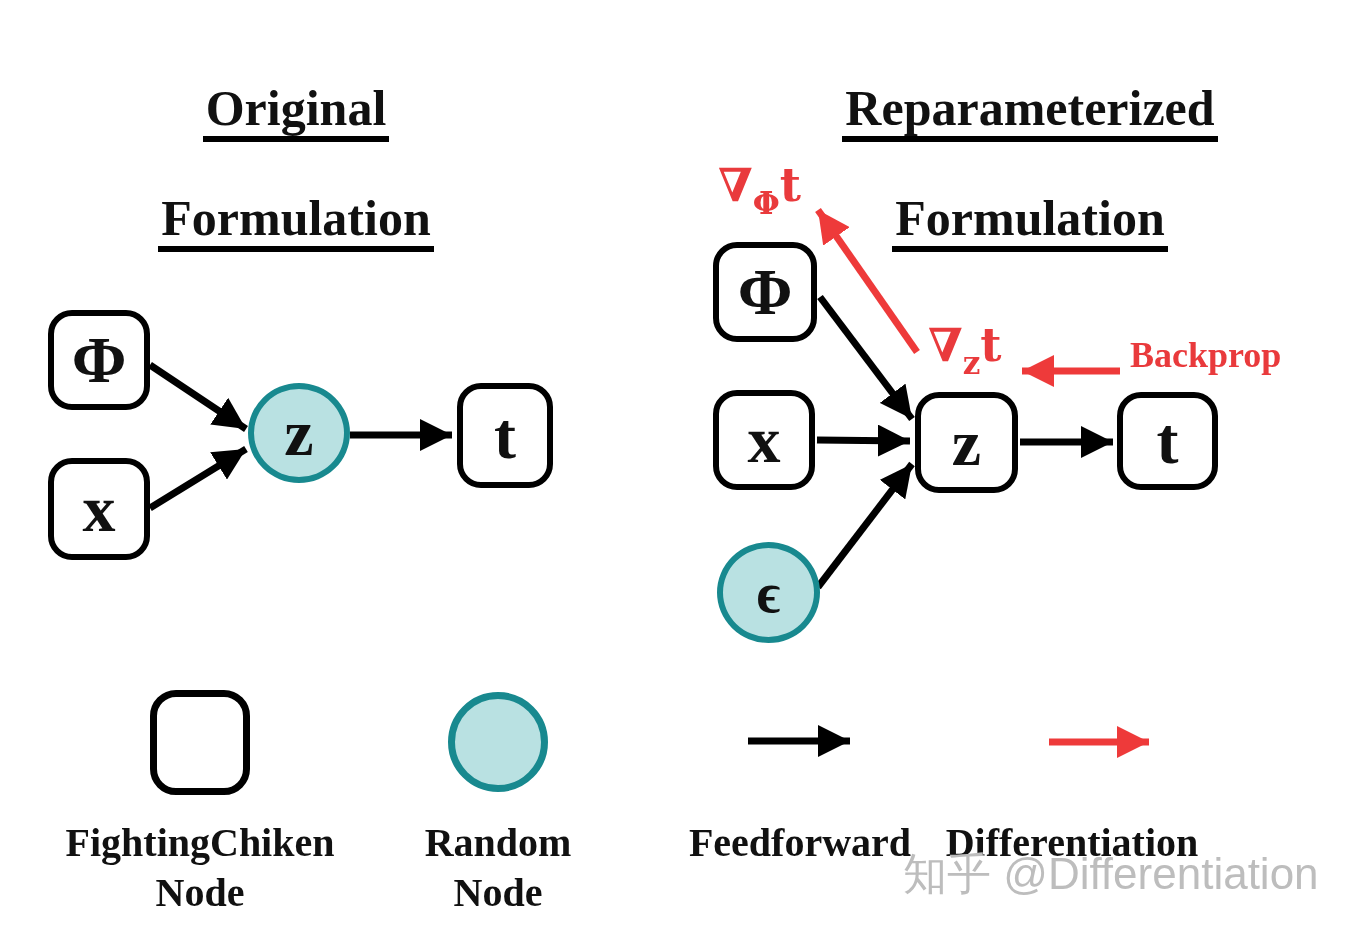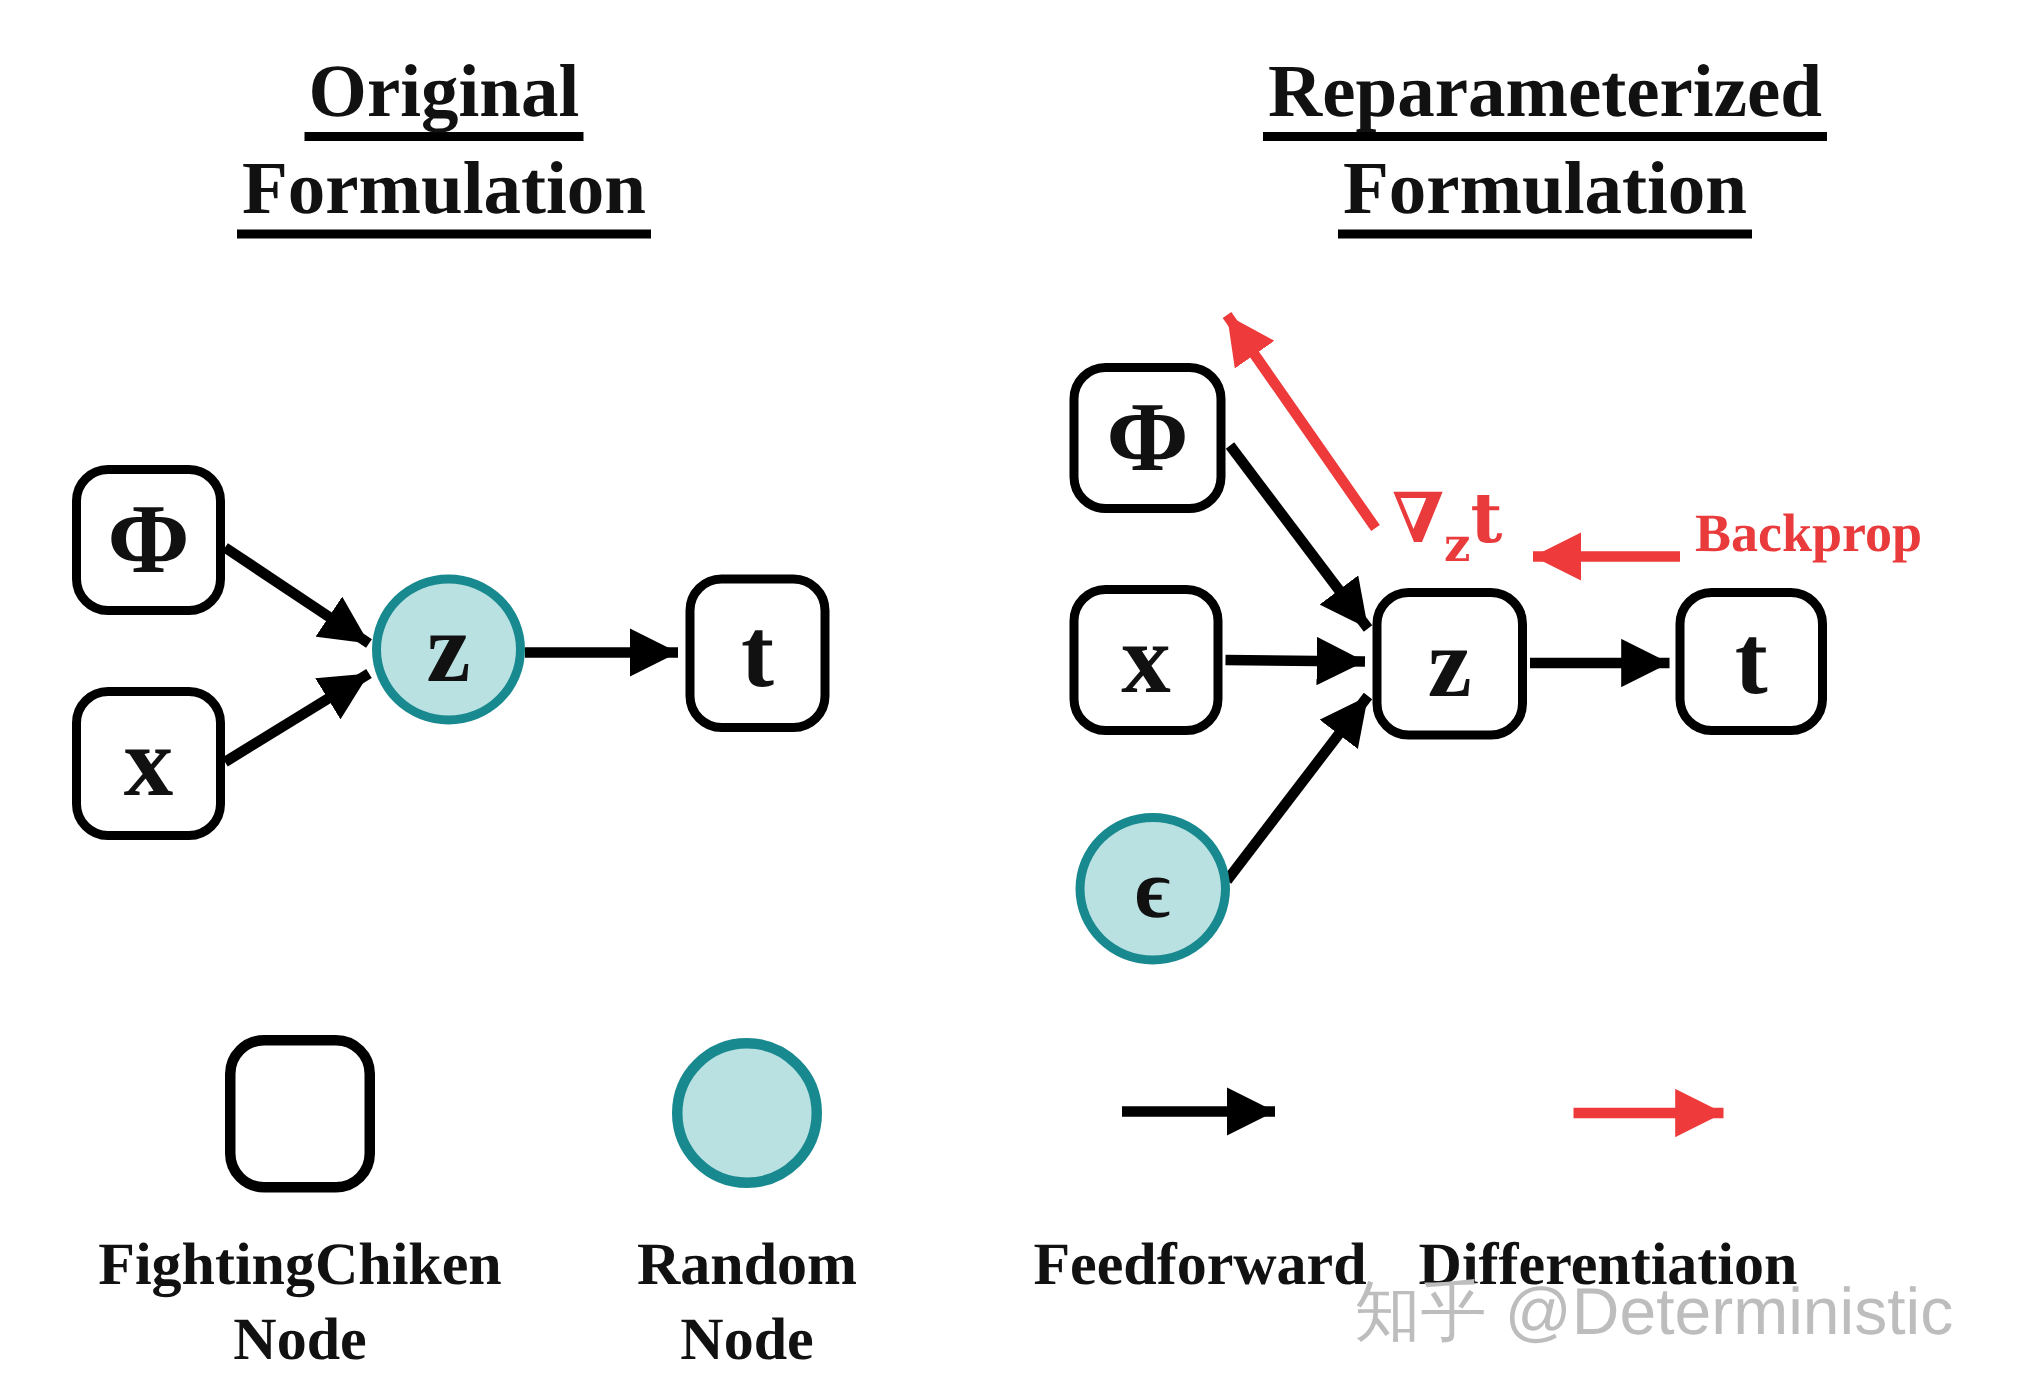--- a/index.html
+++ b/index.html
@@ -13,21 +13,21 @@
   html,body{margin:0;padding:0;background:#fff;}
   #canvas{
     position:relative;width:1362px;height:931px;background:#ffffff;overflow:hidden;
     font-family:"Liberation Serif","DejaVu Serif",serif;color:#111;
   }
   svg.edges{position:absolute;left:0;top:0;z-index:1;}
   .edge-black{stroke:var(--arrow-black);stroke-width:7;fill:none;}
   .edge-red{stroke:var(--arrow-red);stroke-width:7;fill:none;}
 
   .title{position:absolute;z-index:3;text-align:center;font-weight:bold;font-size:50px;line-height:56px;}
-  .title .line{display:block;margin-bottom:3px;}
+  .title .line{display:block;margin-bottom:3px;margin-top:48px;}
   .title .u{display:inline-block;border-bottom:6px solid #000;padding:0 3px 0 3px;}
 
   .node{
     position:absolute;z-index:2;background:#fff;border:6px solid #000;border-radius:24px;
     display:flex;align-items:center;justify-content:center;
     font-weight:bold;font-size:66px;box-sizing:border-box;
   }
   .node.random{border-radius:50%;background:var(--node-fill-random);border-color:var(--node-border-random);}
 
   .gradlabel{
@@ -113,34 +113,37 @@
   <div class="node" style="left:915px;top:392px;width:103px;height:101px;">
     <span>z</span>
   </div>
   <div class="node" style="left:1117px;top:392px;width:101px;height:98px;">
     <span>t</span>
   </div>
   <div class="node random" style="left:717px;top:542px;width:103px;height:101px;font-size:56px;">
     <span>ϵ</span>
   </div>
 
+  <div class="gradlabel" style="left:718px;top:158px;">
+    <span>∇</span><span class="sub">Φ</span><span>t</span>
+  </div>
   <div class="gradlabel" style="left:928px;top:318px;">
     <span>∇</span><span class="sub">z</span><span>t</span>
   </div>
   <div class="backprop" style="left:1130px;top:334px;">Backprop</div>
 
   <div class="legend-shape-square" style="left:150px;top:690px;width:100px;height:105px;"></div>
   <div class="legend-shape-circle" style="left:448px;top:692px;width:100px;height:100px;"></div>
 
   <div class="legend-label" style="left:40px;top:818px;width:320px;">
     <span style="display:block">FightingChiken</span>
     <span style="display:block">Node</span>
   </div>
   <div class="legend-label" style="left:338px;top:818px;width:320px;">
     <span style="display:block">Random</span>
     <span style="display:block">Node</span>
   </div>
   <div class="legend-label" style="left:640px;top:818px;width:320px;">Feedforward</div>
   <div class="legend-label" style="left:912px;top:818px;width:320px;">Differentiation</div>
 
-  <div class="watermark" style="left:903px;top:845px;">知乎 @Deterministic</div>
+  <div class="watermark" style="left:903px;top:845px;">知乎 @Differentiation</div>
 
 </div>
 
 </body></html>

